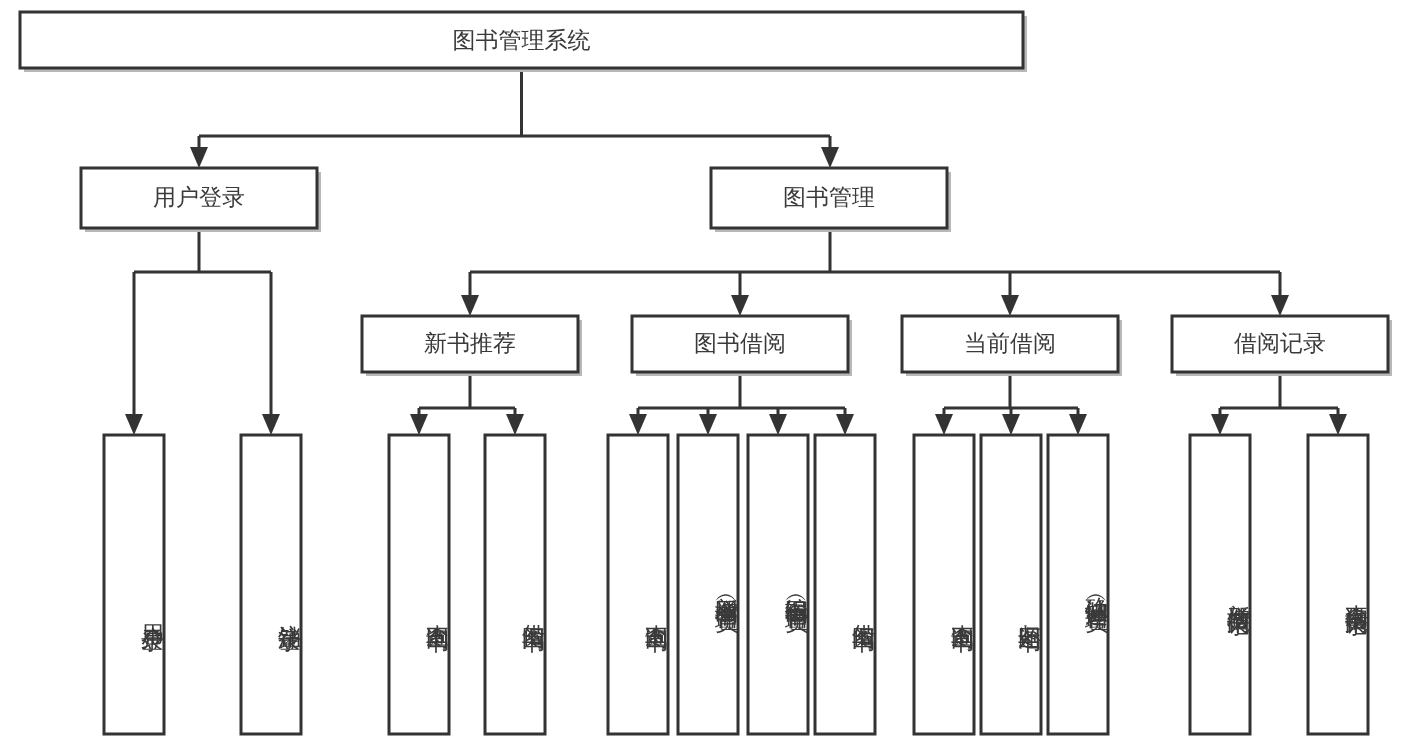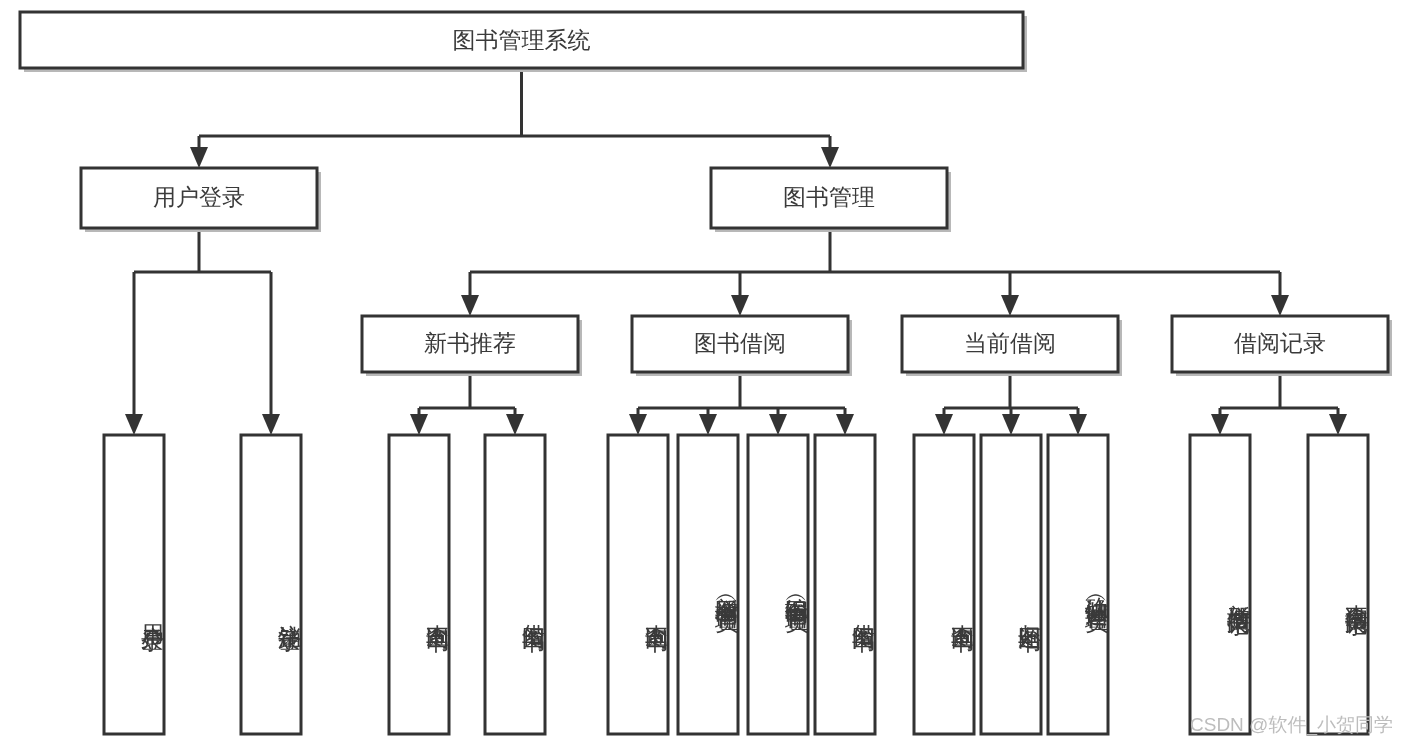--- a/index.html
+++ b/index.html
@@ -186,15 +186,14 @@
   <div class="node-label-v" style="left:608px; top:500px; width:60px; height:220px;">查询图书</div>
   <div class="node-label-v" style="left:678px; top:443px; width:60px; height:290px;">新增图书（管理员）</div>
   <div class="node-label-v" style="left:748px; top:443px; width:60px; height:290px;">编辑图书（管理员）</div>
   <div class="node-label-v" style="left:815px; top:500px; width:60px; height:220px;">借阅图书</div>
   <div class="node-label-v" style="left:914px; top:500px; width:60px; height:220px;">查询图书</div>
   <div class="node-label-v" style="left:981px; top:500px; width:60px; height:220px;">归还图书</div>
   <div class="node-label-v" style="left:1048px; top:443px; width:60px; height:290px;">确认归还（管理员）</div>
   <div class="node-label-v" style="left:1190px; top:467px; width:60px; height:250px;">新增借阅记录</div>
   <div class="node-label-v" style="left:1308px; top:467px; width:60px; height:250px;">查询借阅记录</div>
 
-  <div class="watermark">CSDN @软件_小贺同学</div>
 
 </div>
 
 </body></html>

